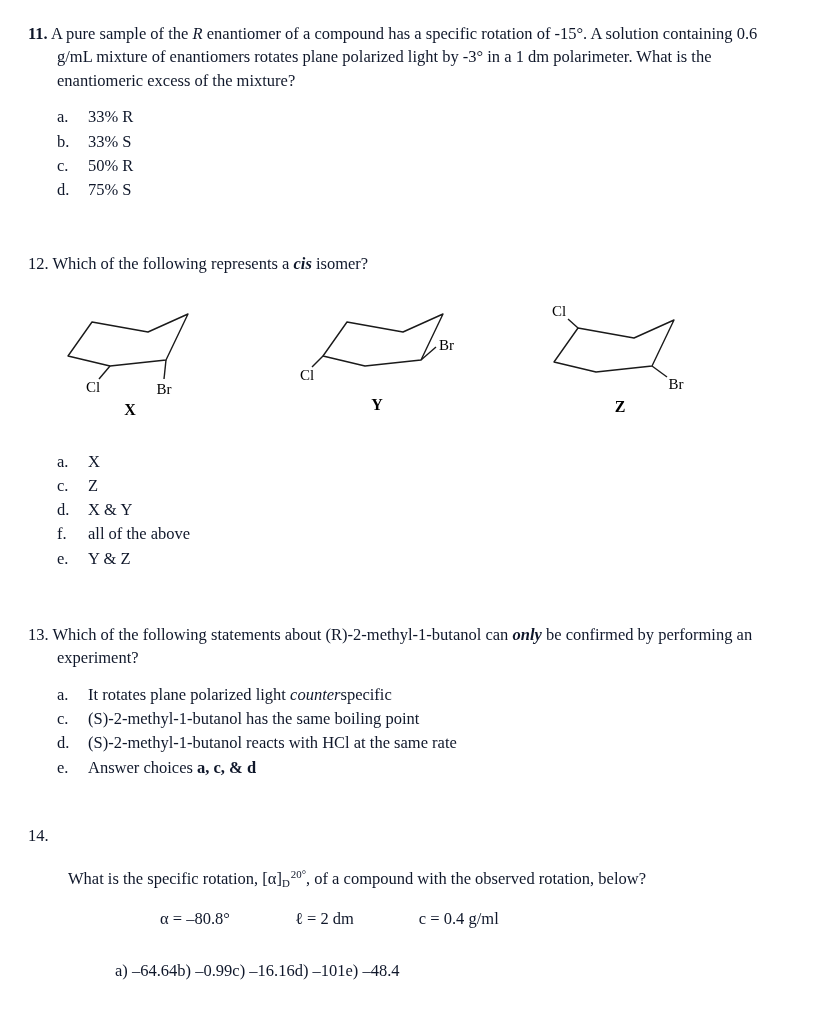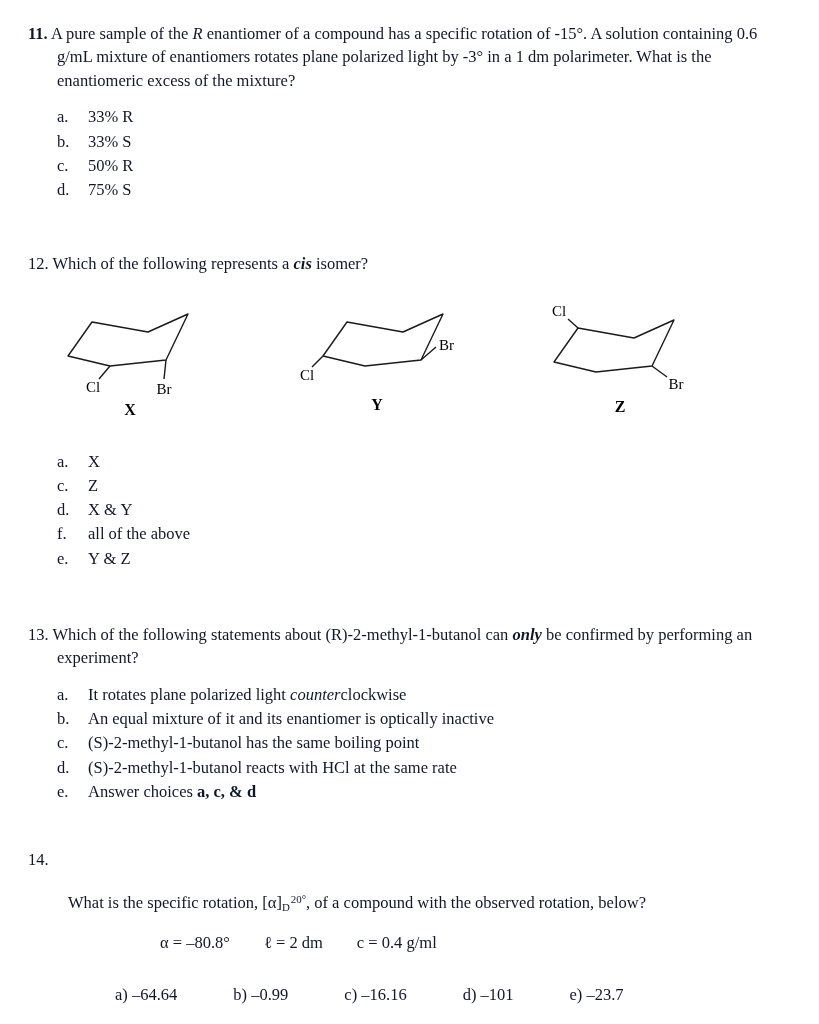--- a/index.html
+++ b/index.html
@@ -33,22 +33,22 @@
   .bond { stroke: #1a1a1a; stroke-width: 1.4; }
   .atom { font-family: "Liberation Serif", serif; font-size: 15px; fill: #000; }
   .struct-label { font-family: "Liberation Serif", serif; font-size: 16px; font-weight: bold; fill: #000; }
   .opts-q12 { margin-top: 30px; }
   .sec-q13 { margin-top: 52px; }
   .sec-q14 { margin-top: 44px; }
   .q14-num { margin: 0 16px 0 28px; line-height: 1.4; }
   .q14-text { margin: 20px 0 16px 68px; line-height: 1.4; }
   sub { font-size: 0.66em; vertical-align: -0.25em; }
   sup { font-size: 0.66em; vertical-align: 0.5em; margin-left: 1px; }
-  .q14-given { margin: 7px 0 0 160px; display: flex; gap: 34px; line-height: 1.5; }
-  .q14-answers { margin: 27px 0 0 115px; display: flex; gap: 56px; line-height: 1.5; }
+  .q14-given { margin: 7px 0 0 160px; display: flex; gap: 65px; line-height: 1.5; }
+  .q14-answers { margin: 27px 0 0 115px; display: flex; line-height: 1.5; }
 </style>
 </head>
 <body>
 
 <div class="page">
 
   <section>
     <p class="q-head"><span class="b">11.</span> <span>A pure sample of the </span><span class="it">R</span><span> enantiomer of a compound has a specific rotation of -15°. A solution containing 0.6 g/mL mixture of enantiomers rotates plane polarized light by -3° in a 1 dm polarimeter. What is the enantiomeric excess of the mixture?</span></p>
     <div class="opts">
       <div class="opt"><span class="letter">a.</span><span>33% R</span></div>
@@ -97,38 +97,37 @@
       <div class="opt"><span class="letter">c.</span><span>Z</span></div>
       <div class="opt"><span class="letter">d.</span><span>X &amp; Y</span></div>
       <div class="opt"><span class="letter">f.</span><span>all of the above</span></div>
       <div class="opt"><span class="letter">e.</span><span>Y &amp; Z</span></div>
     </div>
   </section>
 
   <section class="sec-q13">
     <p class="q-head"><span>13.</span> <span>Which of the following statements about (R)-2-methyl-1-butanol can </span><span class="bi">only</span><span> be confirmed by performing an experiment?</span></p>
     <div class="opts">
-      <div class="opt"><span class="letter">a.</span><span><span>It rotates plane polarized light </span><span class="it">counter</span><span class="b"></span><span>clockwise</span></span></div>
-      <div class="opt"><span class="letter">b.</span><span><span>An equal mixture of it and its enantiomer is optically inactive</span><span class="it"></span><span class="b"></span><span></span></span></div>
+      <div class="opt"><span class="letter">a.</span><span><span>It rotates plane polarized light </span><span class="it">counter</span><span class="b"></span><span>specific</span></span></div>
       <div class="opt"><span class="letter">c.</span><span><span>(S)-2-methyl-1-butanol has the same boiling point</span><span class="it"></span><span class="b"></span><span></span></span></div>
       <div class="opt"><span class="letter">d.</span><span><span>(S)-2-methyl-1-butanol reacts with HCl at the same rate</span><span class="it"></span><span class="b"></span><span></span></span></div>
       <div class="opt"><span class="letter">e.</span><span><span>Answer choices </span><span class="it"></span><span class="b">a, c, &amp; d</span><span></span></span></div>
     </div>
   </section>
 
   <section class="sec-q14">
     <p class="q14-num">14.</p>
     <p class="q14-text"><span>What is the specific rotation, [α]</span><sub>D</sub><sup>20°</sup><span>, of a compound with the observed rotation, below?</span></p>
     <div class="q14-given">
       <span>α = –80.8°</span>
       <span>ℓ = 2 dm</span>
       <span>c = 0.4 g/ml</span>
     </div>
     <div class="q14-answers">
       <span>a) –64.64</span>
       <span>b) –0.99</span>
       <span>c) –16.16</span>
       <span>d) –101</span>
-      <span>e) –23.7</span>
+      <span>e) –48.4</span>
     </div>
   </section>
 
 </div>
 
 </body></html>

